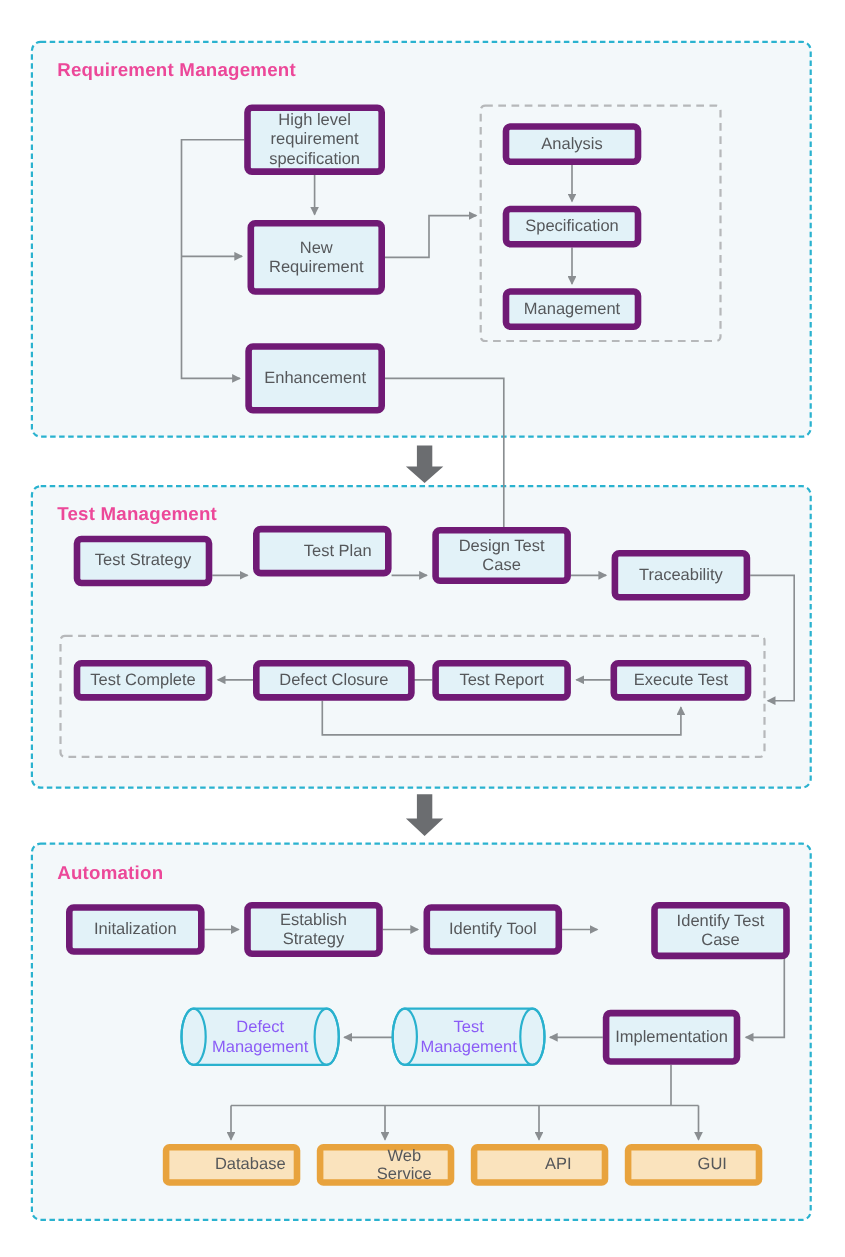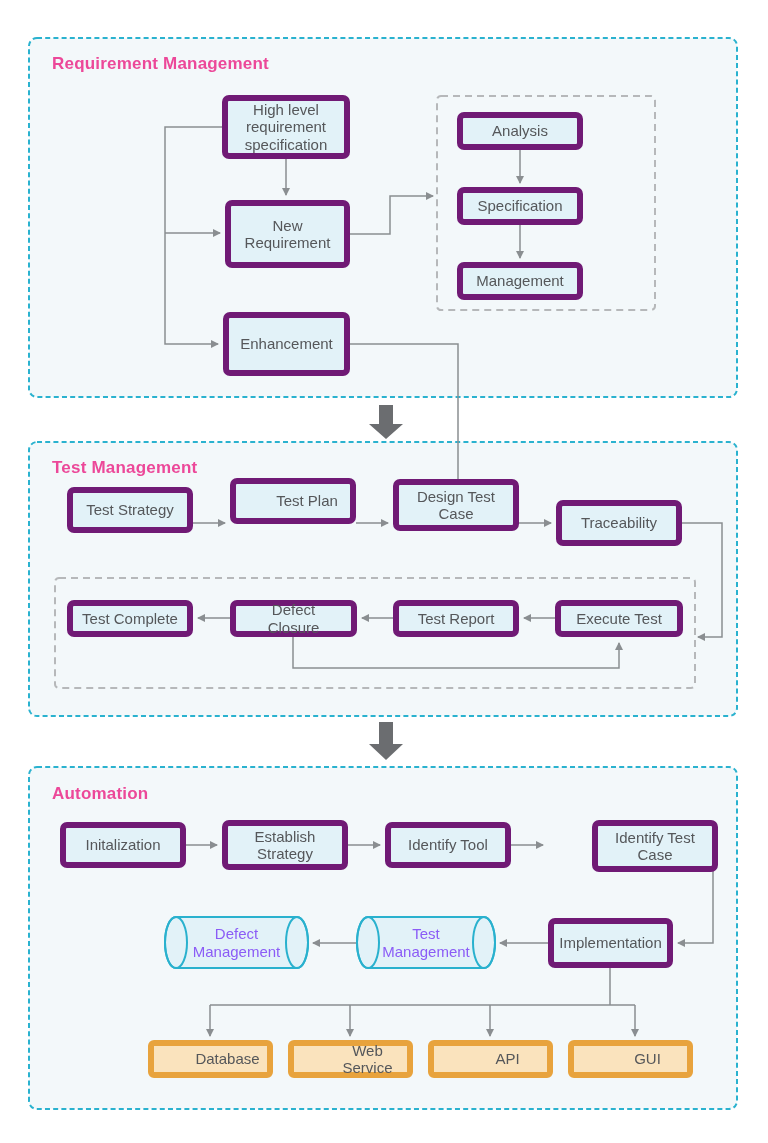--- a/index.html
+++ b/index.html
@@ -114,21 +114,21 @@
   <div class="node" style="left:223px;top:312px;width:127px;height:64px;">Enhancement</div>
   <div class="node" style="left:457px;top:112px;width:126px;height:38px;">Analysis</div>
   <div class="node" style="left:457px;top:187px;width:126px;height:38px;">Specification</div>
   <div class="node" style="left:457px;top:262px;width:126px;height:38px;">Management</div>
 
   <div class="node" style="left:67px;top:487px;width:126px;height:46px;">Test Strategy</div>
   <div class="node" style="left:230px;top:478px;width:126px;height:46px;padding-left:36px;">Test Plan</div>
   <div class="node" style="left:393px;top:479px;width:126px;height:52px;padding:2px 14px;">Design Test Case</div>
   <div class="node" style="left:556px;top:500px;width:126px;height:46px;">Traceability</div>
   <div class="node" style="left:67px;top:600px;width:126px;height:37px;">Test Complete</div>
-  <div class="node" style="left:230px;top:600px;width:127px;height:37px;">Defect Closure</div>
+  <div class="node" style="left:230px;top:600px;width:147px;height:37px;">Defect Closure</div>
   <div class="node" style="left:393px;top:600px;width:126px;height:37px;">Test Report</div>
   <div class="node" style="left:555px;top:600px;width:128px;height:37px;">Execute Test</div>
 
   <div class="node" style="left:60px;top:822px;width:126px;height:46px;">Initalization</div>
   <div class="node" style="left:222px;top:820px;width:126px;height:50px;padding:2px 20px;">Establish Strategy</div>
   <div class="node" style="left:385px;top:822px;width:126px;height:46px;">Identify Tool</div>
   <div class="node" style="left:548px;top:820px;width:126px;height:50px;padding:20px 16px;margin-left:44px;">Identify Test Case</div>
   <div class="node" style="left:548px;top:918px;width:125px;height:50px;padding:2px 4px;">Implementation</div>
 
   <div class="store-label" style="left:165px;top:917px;width:143px;height:51px;padding:0 16px;">Defect Management</div>

